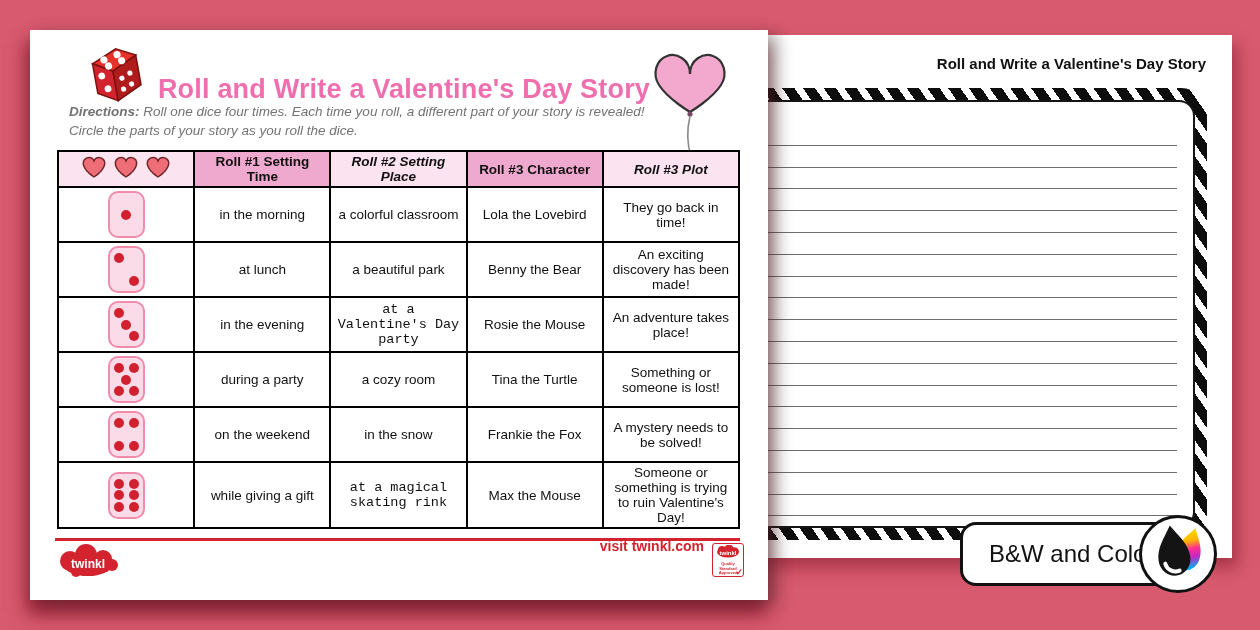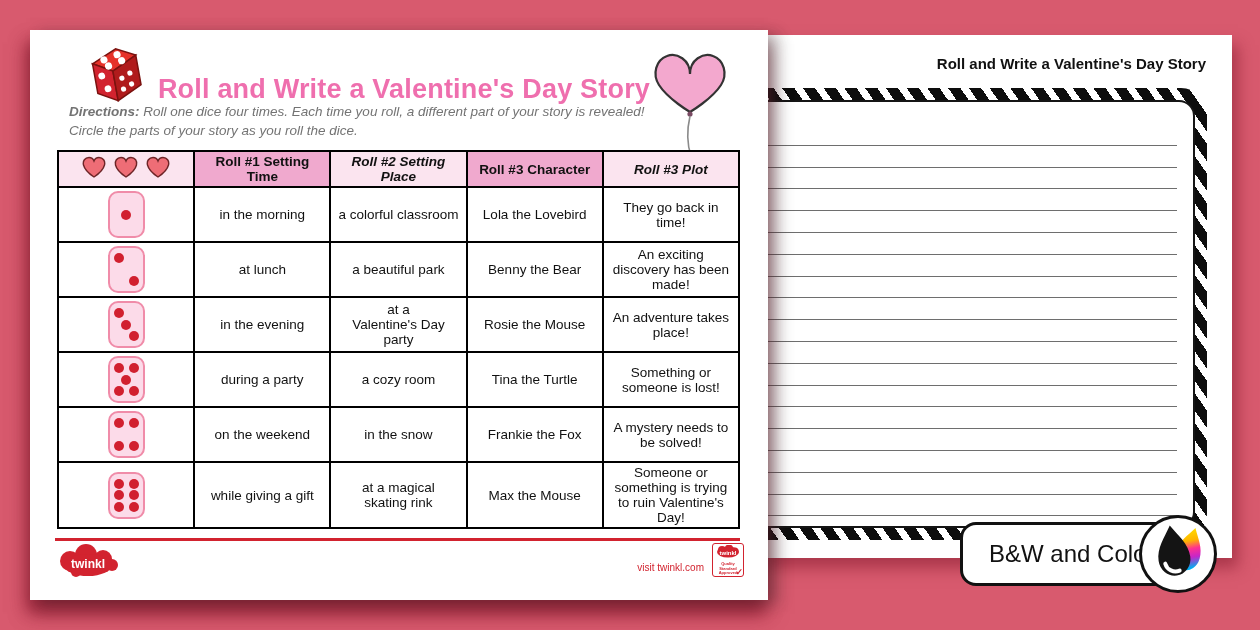--- a/index.html
+++ b/index.html
@@ -29,32 +29,32 @@
   .directions{position:absolute;left:27px;top:60px;width:660px;font-size:13.5px;line-height:19px;color:#737373;margin:12px;font-style:italic;}
 
   
   .story-table{position:absolute;left:27px;top:120px;width:683px;border-collapse:collapse;table-layout:fixed;}
   .story-table th,.story-table td{border:2px solid #000000;text-align:center;vertical-align:middle;
       font-size:13.5px;color:#111;padding:2px 5px;}
   .story-table thead th{height:28px;font-weight:bold;}
   .story-table tbody tr{height:55px;}
   .bg-light{background:#fbe4ef;font-style:italic;}
   .bg-dark{background:#f0a9ce;}
-  .pre{white-space:pre-line;}
+  .pre{white-space:pre-line;font-family:Liberation Mono, monospace;}
 
   .die{width:37px;height:47px;box-sizing:border-box;border:2px solid #f08ca9;border-radius:10px;background:#fcdbe9;position:relative;margin:0 auto;}
   .p{position:absolute;width:10px;height:10px;border-radius:50%;background:#d1202f;}
   .p.tl{left:4px;top:5px}.p.tr{right:4px;top:5px}.p.bl{left:4px;bottom:5px}.p.br{right:4px;bottom:5px}
   .p.c{left:50%;top:50%;transform:translate(-50%,-50%)}
   .p.ml{left:4px;top:50%;transform:translateY(-50%)}.p.mr{right:4px;top:50%;transform:translateY(-50%)}
 
   
   .redline{position:absolute;left:25px;right:28px;top:508px;height:2.5px;background:#d2232f;}
   .twinkl-logo{position:absolute;left:26px;top:514px;}
-  .visit{position:absolute;right:64px;top:532px;font-size:10px;font-weight:normal;color:#d2232f;}
+  .visit{position:absolute;right:64px;top:508px;font-size:14px;font-weight:bold;color:#d2232f;}
   .qbadge{position:absolute;right:24px;top:513px;width:32px;height:34px;box-sizing:border-box;border:1.5px solid #d2232f;
       border-radius:3px;background:#fff;text-align:center;overflow:hidden;}
   .qbadge .qtxt{display:block;font-size:4px;line-height:4.5px;color:#d2232f;font-weight:bold;}
   .qcheck{position:absolute;right:0;bottom:-1px;font-size:9px;color:#d2232f;font-weight:bold;}
 
   
   .format-badge{position:absolute;left:960px;top:522px;z-index:3;display:flex;align-items:center;}
   .badge-pill{box-sizing:border-box;height:64px;width:236px;background:#fff;border:3px solid #111;border-radius:16px;
       display:flex;align-items:center;padding-left:26px;font-size:24px;color:#111;}
   .drops-circle{position:absolute;left:179px;top:-7px;width:78px;height:78px;background:#fff;border:3.5px solid #111;

